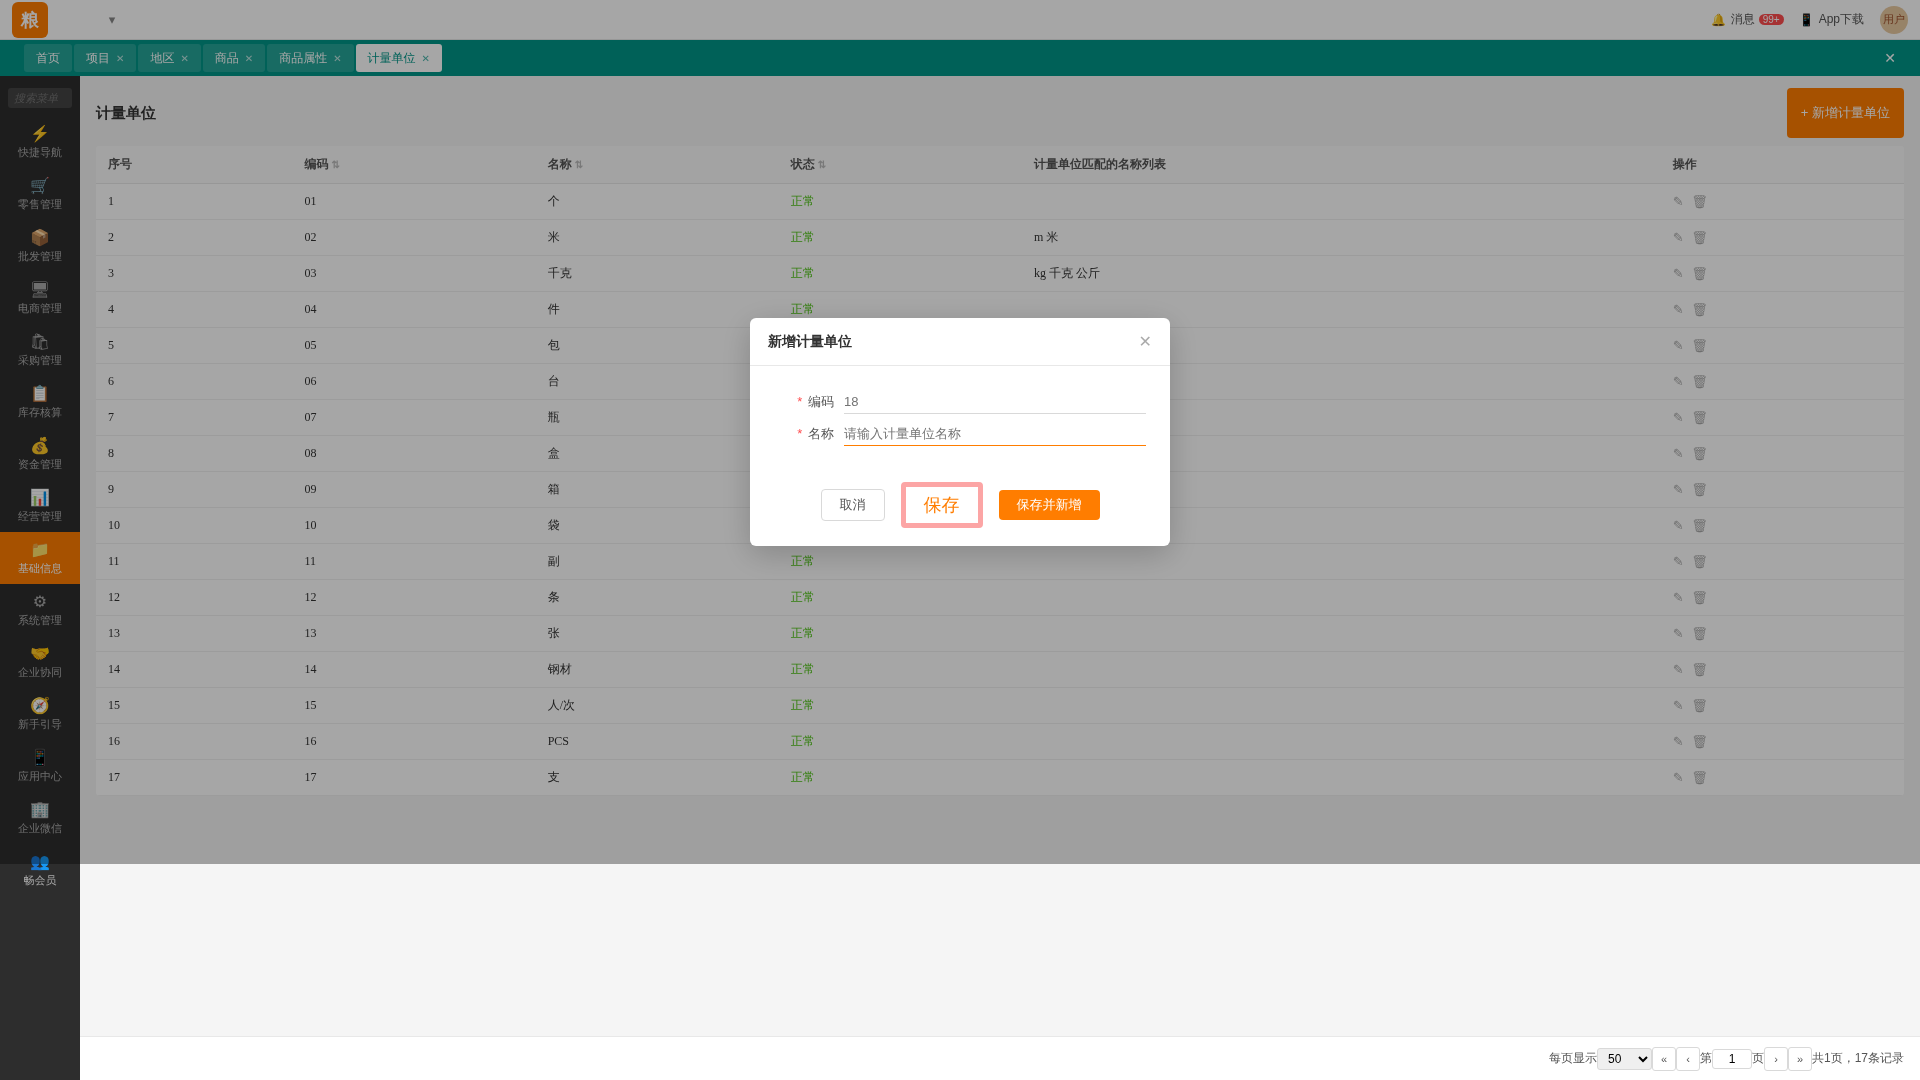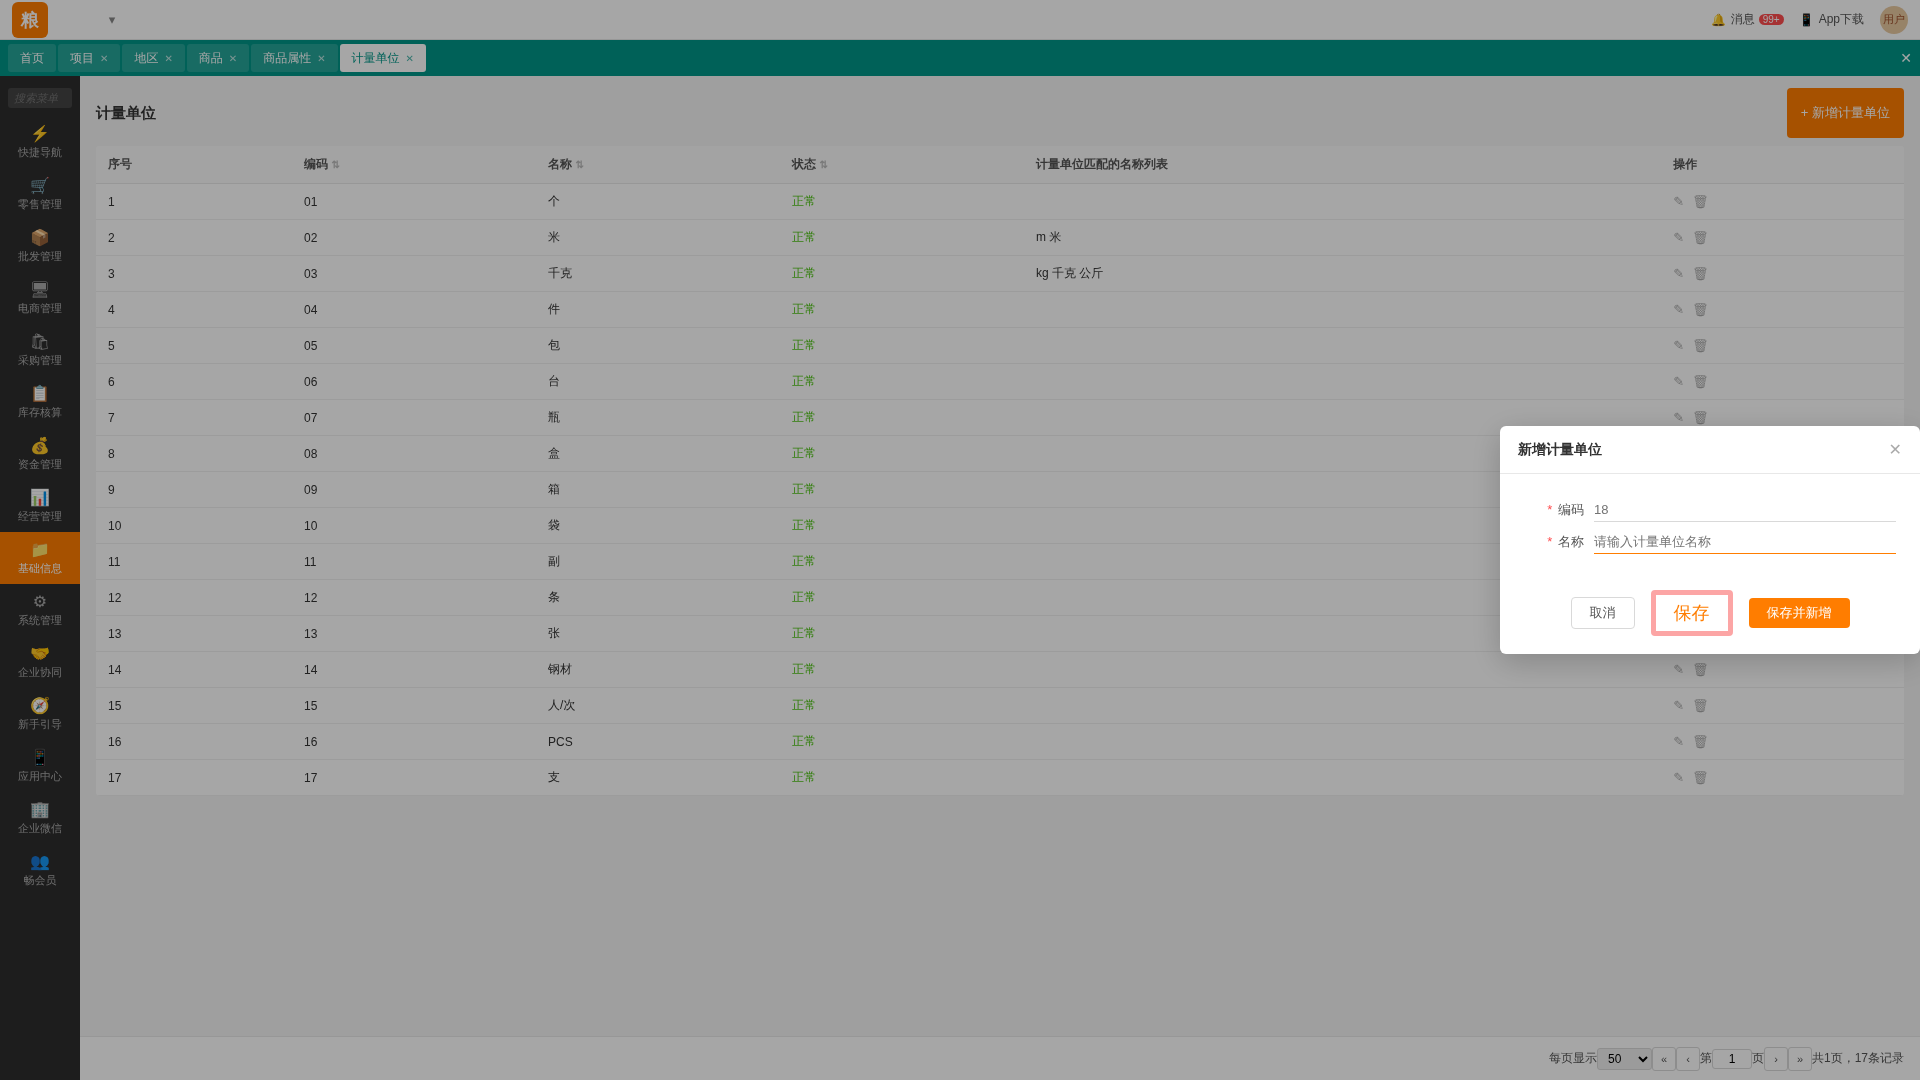--- a/index.html
+++ b/index.html
@@ -9,21 +9,21 @@
     .top-bar { height: 40px; background: #fff; border-bottom: 1px solid #e8e8e8; display: flex; align-items: center; padding: 0 12px; gap: 8px; flex-shrink: 0; }
     .logo-area { display: flex; align-items: center; gap: 6px; width: 80px; }
     .logo-icon { width: 36px; height: 36px; background: #ff7d00; border-radius: 6px; display: flex; align-items: center; justify-content: center; color: #fff; font-size: 18px; font-weight: bold; }
     .top-bar-right { margin-left: auto; display: flex; align-items: center; gap: 16px; }
     .top-bar-btn { display: flex; align-items: center; gap: 4px; cursor: pointer; color: #555; font-size: 12px; }
     .badge { background: #ff4d4f; color: #fff; border-radius: 10px; font-size: 10px; padding: 0 4px; min-width: 16px; text-align: center; }
     .avatar { width: 28px; height: 28px; border-radius: 50%; background: #ccc; }
     .collapse-btn { width: 24px; height: 24px; display: flex; align-items: center; justify-content: center; cursor: pointer; color: #888; }
 
     
-    .tab-bar { height: 36px; background: #009688; display: flex; align-items: center; padding: 0 8px; gap: 2px; flex-shrink: 0; }
+    .tab-bar { height: 36px; background: #009688; display: flex; align-items: center; padding: 0 24px; gap: 2px; flex-shrink: 0; }
     .tab-item { height: 28px; padding: 0 12px; display: flex; align-items: center; gap: 6px; border-radius: 3px; cursor: pointer; color: #fff; font-size: 12px; background: rgba(255,255,255,0.15); }
     .tab-item.active { background: #fff; color: #009688; }
     .tab-close { font-size: 10px; color: inherit; cursor: pointer; opacity: 0.7; }
     .tab-bar-close { margin-left: auto; color: #fff; cursor: pointer; font-size: 14px; }
 
     
     .main-layout { display: flex; flex: 1; overflow: hidden; }
 
     
     .sidebar { width: 80px; background: #2d2d2d; display: flex; flex-direction: column; align-items: center; padding-top: 8px; flex-shrink: 0; }
@@ -33,38 +33,38 @@
     .sidebar-nav-item.active { color: #fff; background: #ff7d00; }
     .sidebar-nav-item .nav-icon { font-size: 16px; }
 
     
     .content { flex: 1; display: flex; flex-direction: column; overflow: hidden; background: #f5f5f5; }
     .content-header { padding: 12px 16px 8px; background: #f5f5f5; display: flex; align-items: center; justify-content: space-between; }
     .page-title-text { font-size: 15px; font-weight: 600; color: #333; }
     .add-btn { background: #ff7d00; color: #fff; border: none; border-radius: 4px; padding: 16px 14px; cursor: pointer; font-size: 13px; }
 
     
-    .table-container { flex: 1; overflow: auto; padding: 0 16px; }
+    .table-container { flex: 1; overflow: auto; padding: 0 16px; font-family: Liberation Serif, serif; }
     table { width: 100%; border-collapse: collapse; background: #fff; border-radius: 4px; overflow: hidden; }
     thead tr { background: #fafafa; }
     th { padding: 10px 12px; text-align: left; font-weight: 600; color: #555; font-size: 12px; border-bottom: 1px solid #e8e8e8; white-space: nowrap; }
     th .sort-icons { color: #bbb; font-size: 10px; }
     td { padding: 9px 12px; border-bottom: 1px solid #f0f0f0; font-size: 12px; color: #333; }
     .status-normal { color: #52c41a; }
     .action-icons { display: flex; gap: 8px; color: #aaa; }
     .action-icon { cursor: pointer; font-size: 13px; }
 
     
     .pagination-bar { height: 44px; background: #fff; border-top: 1px solid #e8e8e8; display: flex; align-items: center; justify-content: flex-end; padding: 0 16px; gap: 0; font-size: 12px; color: #555; flex-shrink: 0; }
     .page-select { border: 1px solid #d9d9d9; border-radius: 3px; padding: 2px 6px; font-size: 12px; }
     .page-btn { width: 24px; height: 24px; border: 1px solid #d9d9d9; background: #fff; border-radius: 3px; cursor: pointer; display: flex; align-items: center; justify-content: center; font-size: 11px; color: #555; }
     .page-input { width: 40px; border: 1px solid #d9d9d9; border-radius: 3px; text-align: center; font-size: 12px; padding: 2px 4px; }
 
     
-    .modal-overlay { position: fixed; top: 0; left: 0; width: 1920px; height: 1080px; background: rgba(0,0,0,0.35); display: flex; align-items: center; justify-content: flex-end; z-index: 1000; }
+    .modal-overlay { position: fixed; top: 0; left: 0; width: 1920px; height: 864px; background: rgba(0,0,0,0.35); display: flex; align-items: center; justify-content: center; z-index: 1000; }
     .modal { background: #fff; border-radius: 6px; width: 420px; box-shadow: 0 8px 32px rgba(0,0,0,0.2); overflow: hidden; }
     .modal-header { padding: 14px 18px; border-bottom: 1px solid #e8e8e8; display: flex; align-items: center; justify-content: space-between; }
     .modal-title { font-size: 14px; font-weight: 600; color: #333; }
     .modal-close { cursor: pointer; color: #aaa; font-size: 16px; }
     .modal-body { padding: 24px 24px 16px; }
     .form-row { display: flex; align-items: center; margin-bottom: 8px; }
     .form-label { width: 60px; text-align: right; font-size: 13px; color: #555; margin-right: 10px; flex-shrink: 0; }
     .form-required { color: #ff4d4f; margin-right: 2px; }
     .form-input { flex: 1; border: none; border-bottom: 1px solid #d9d9d9; padding: 4px 0; font-size: 13px; outline: none; color: #737373; }
     .form-input.active-input { border-bottom-color: #ff7d00; }

